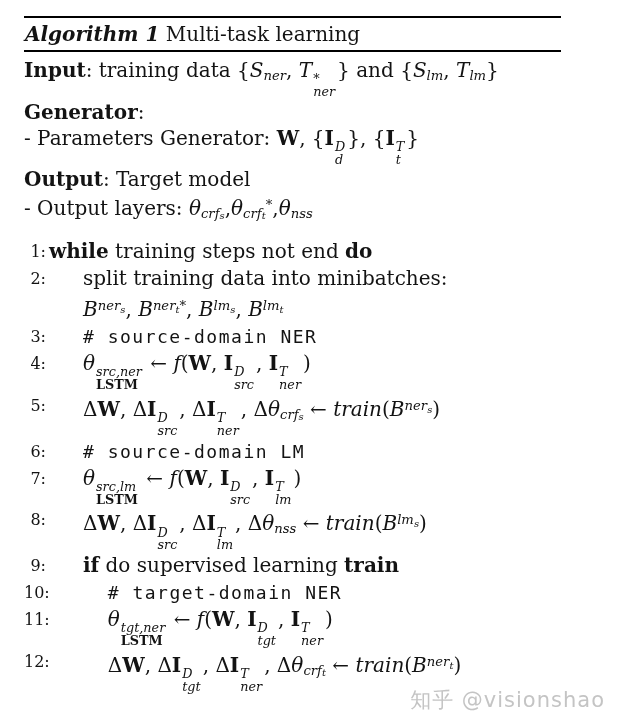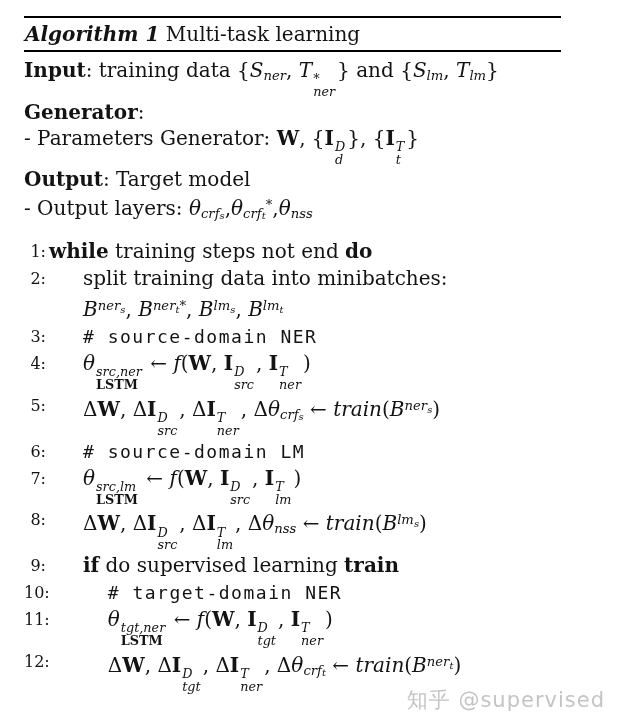--- a/index.html
+++ b/index.html
@@ -157,13 +157,13 @@
             <span class="stk-sub">tgt</span>
           </span><span>, Δ</span><span class="seg-bm">I</span><span class="stk">
             <span class="stk-sup">T</span>
             <span class="stk-sub">ner</span>
           </span><span>, Δ</span><span class="seg-i">θ</span><span class="seg-sub">crf</span><span class="seg-sub2">t</span><span> ← </span><span class="seg-i">train</span><span>(</span><span class="seg-i">B</span><span class="seg-sup">ner</span><span class="seg-sup2">t</span><span>)</span></span>
       </div>
     </div>
 
 </div>
 
-<div class="watermark">知乎 @supervised</div>
+<div class="watermark">知乎 @visionshao</div>
 
 </body></html>

